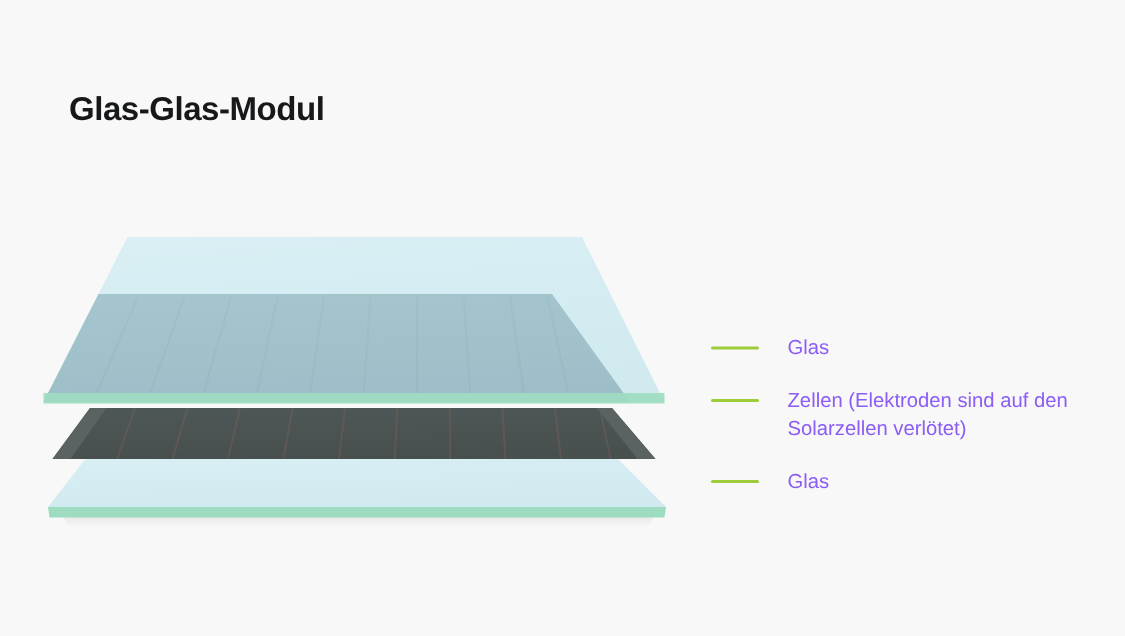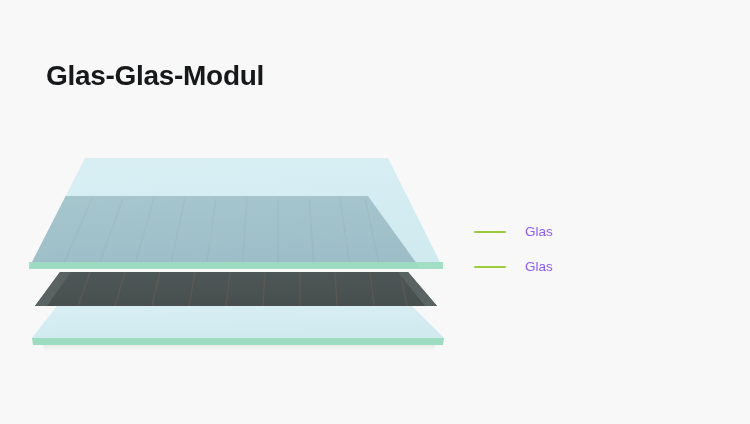--- a/index.html
+++ b/index.html
@@ -21,21 +21,21 @@
     width: 750px;
     height: 424px;
     background: #f8f8f8;
   }
 
   
   .title {
     position: absolute;
     left: 46px;
     top: 60px;
-    font-size: 28px;
+    font-size: 22px;
     font-weight: bold;
     color: #16181a;
     letter-spacing: -0.3px;
     white-space: nowrap;
   }
 
   
   .diagram {
     position: absolute;
     left: 0px;
@@ -166,20 +166,24 @@
 
   </svg>
 
   <div class="legend">
 
     <div class="legend-row">
       <span class="legend-dash"></span>
       <span class="legend-label">Glas</span>
     </div>
 
+    <div class="legend-row">
+      <span class="legend-dash"></span>
+      <span class="legend-label">Zellen (Elektroden sind auf den Solarzellen verlötet)</span>
+    </div>
 
     <div class="legend-row">
       <span class="legend-dash"></span>
       <span class="legend-label">Glas</span>
     </div>
 
   </div>
 
 </div>
 

